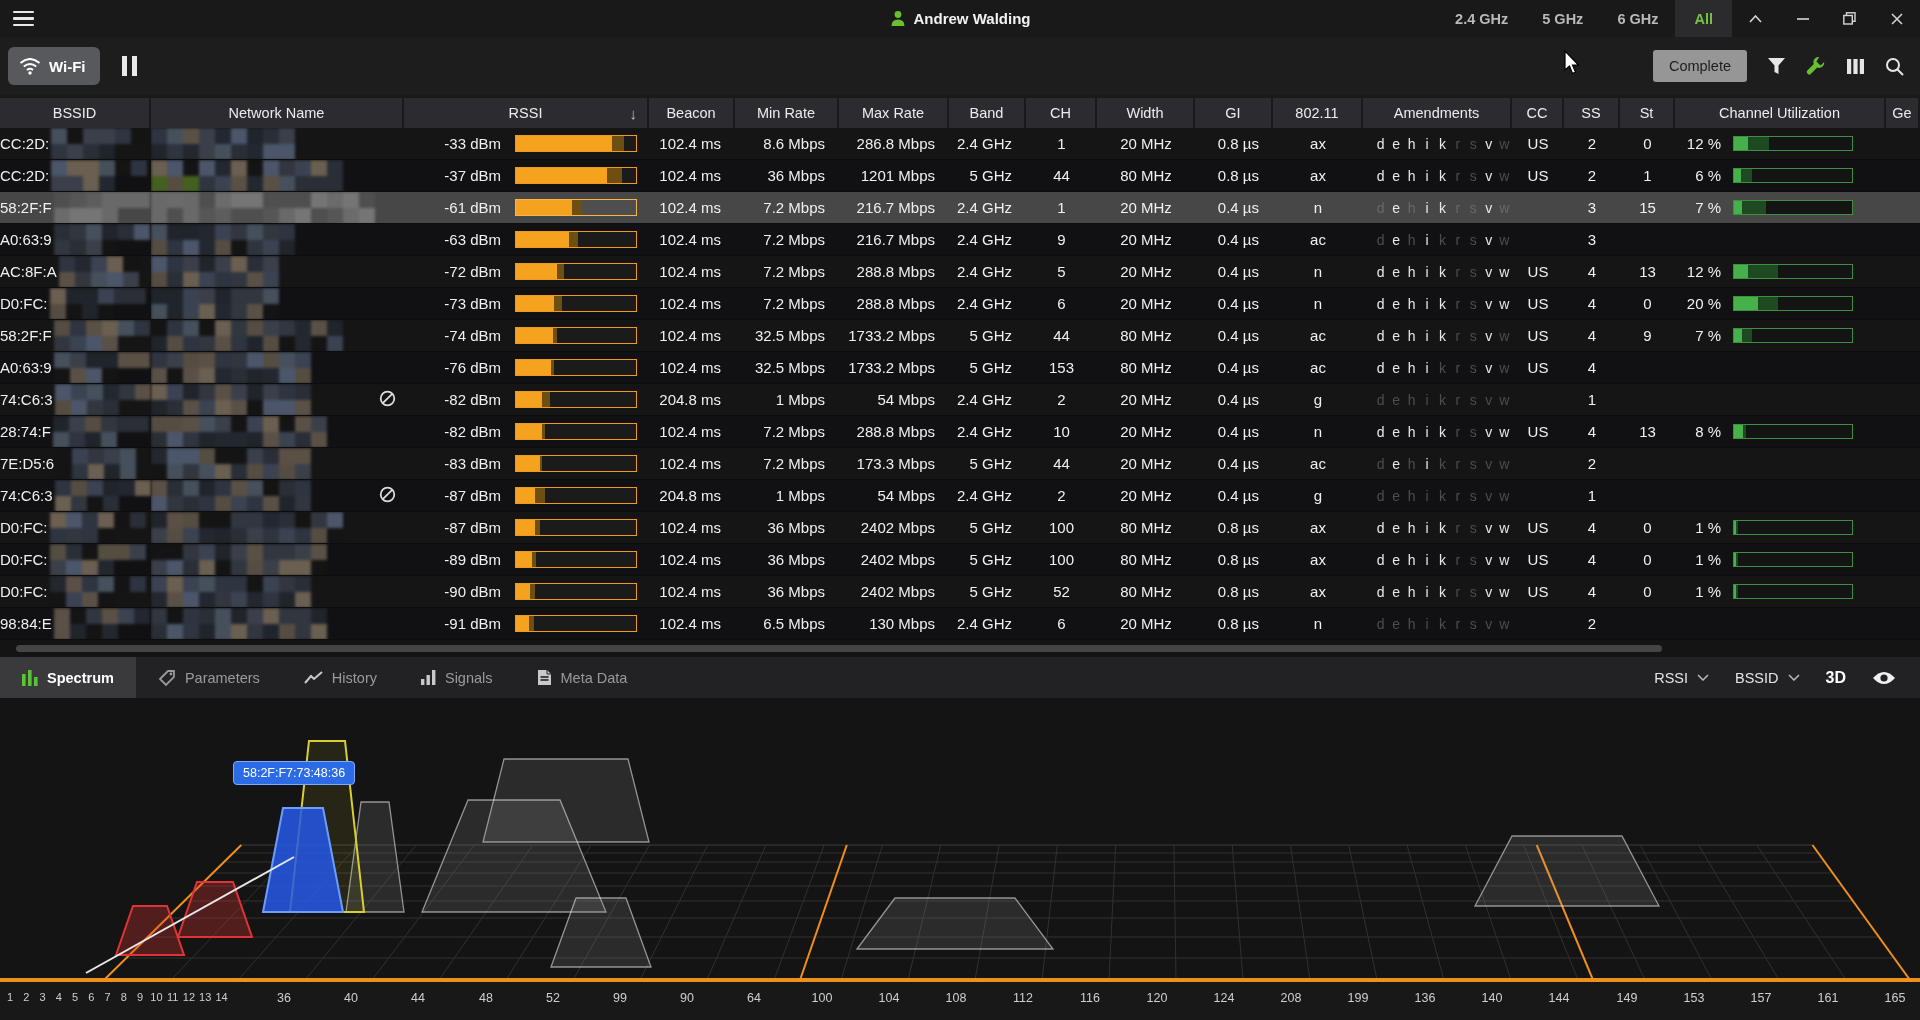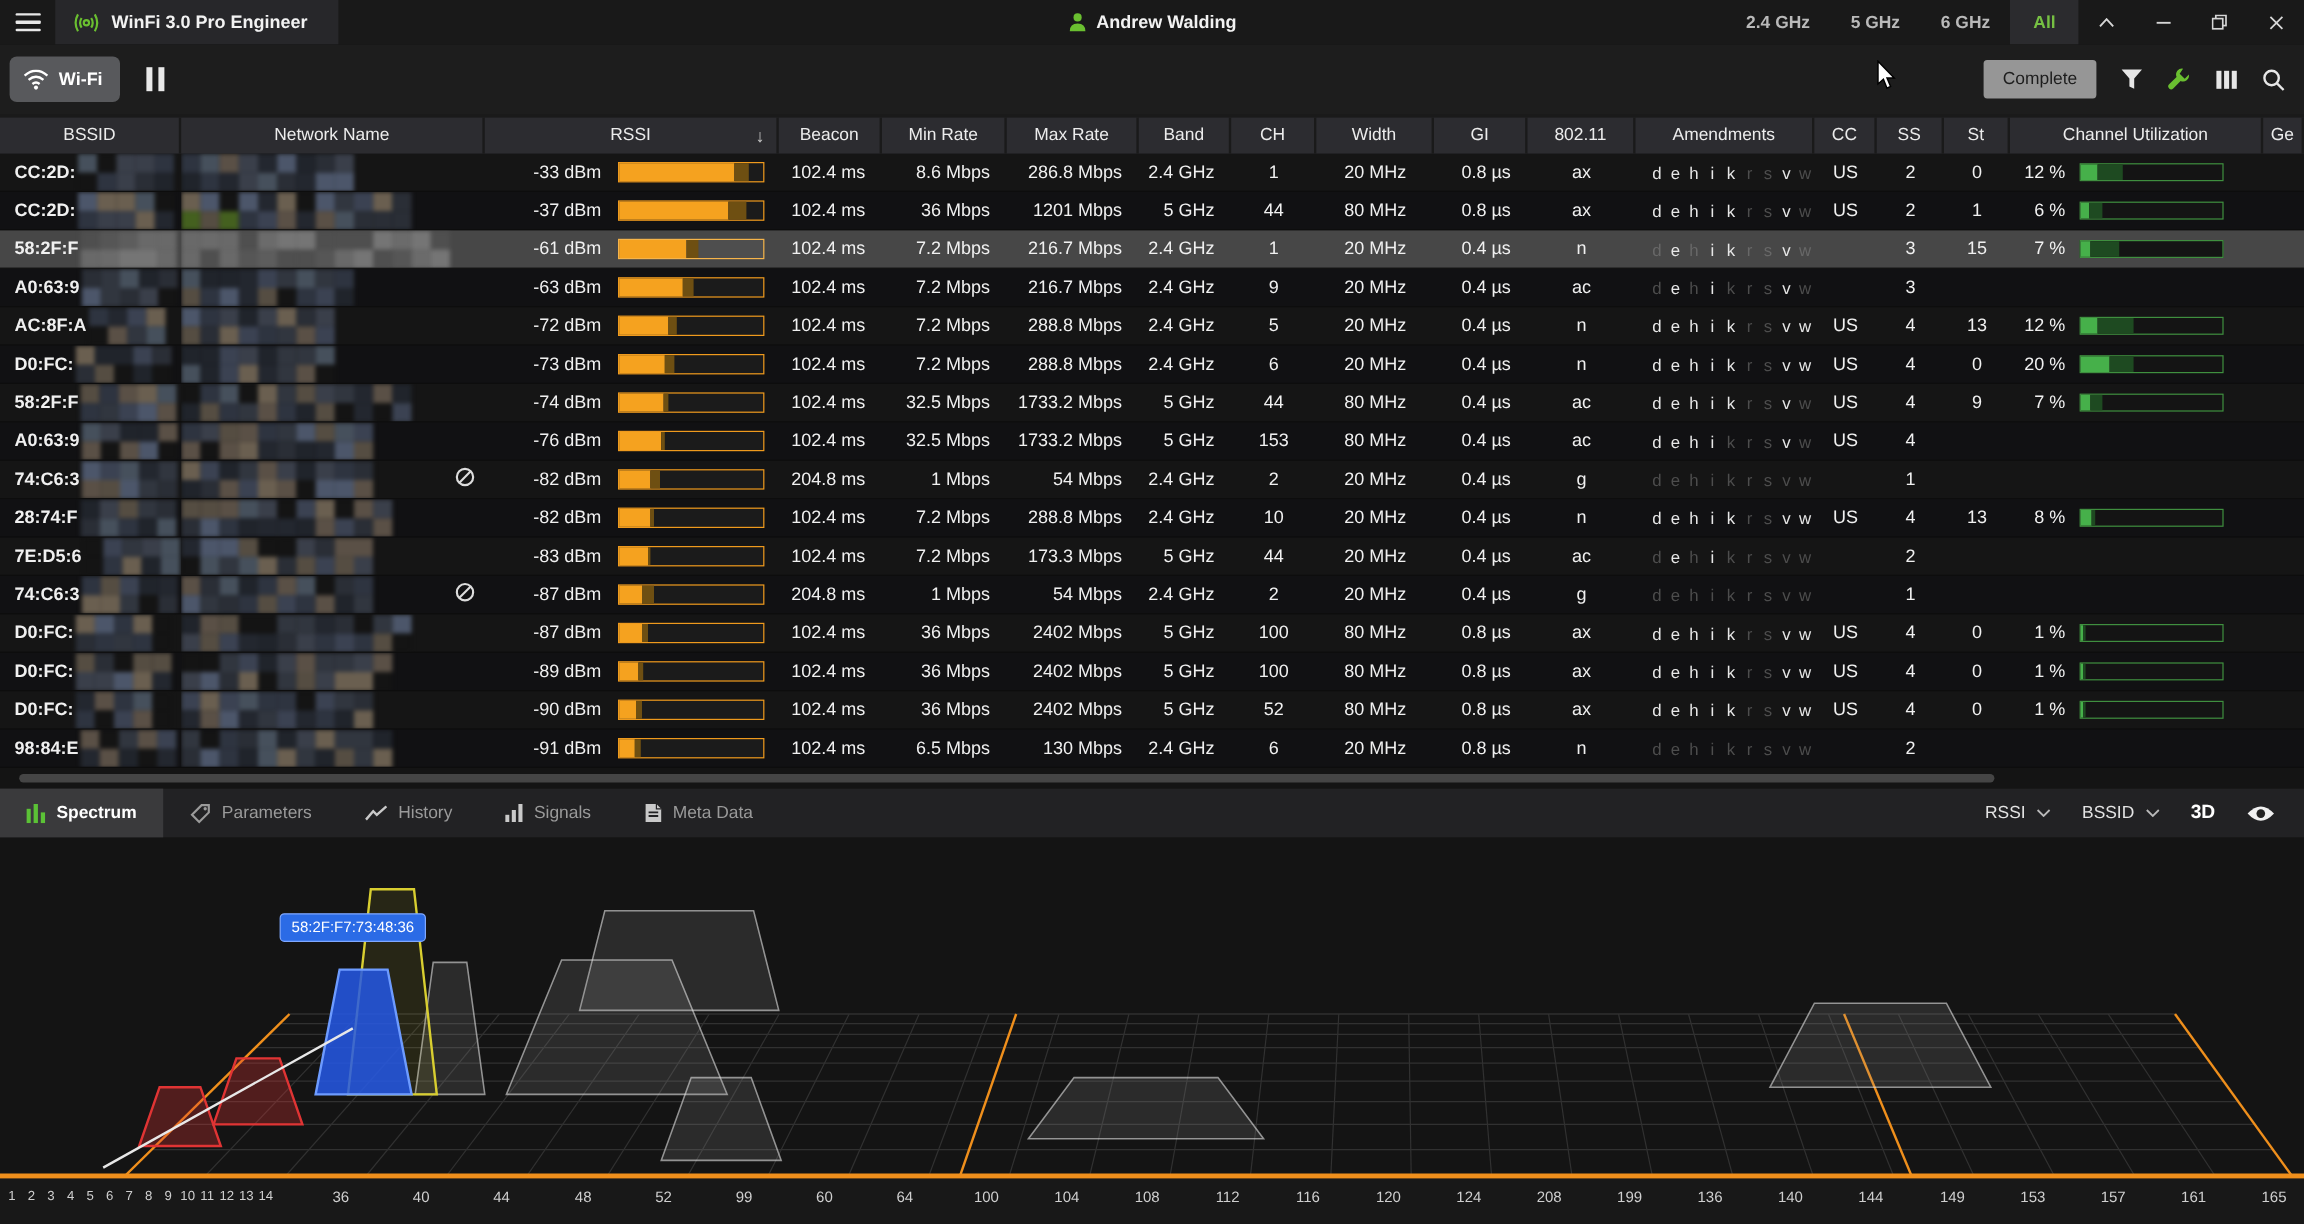--- a/index.html
+++ b/index.html
@@ -35,21 +35,21 @@
 
   
   .thead { height:33px; background:#1a1a1a; display:flex; padding-top:3px; }
   .th { background:#2c2c30; color:#ececec; font-size:14.5px; display:flex; align-items:center; justify-content:center; border-right:2px solid #1a1a1a; height:30px; position:relative; cursor:pointer; overflow:hidden; white-space:nowrap; }
   .th .sorticon { position:absolute; right:10px; color:#c0c0c0; font-size:15px; }
   .tbody { background:#121212; }
   .trow { height:32px; display:flex; align-items:center; font-size:15px; color:#f0f0f0; background:#151515; border-bottom:1px solid #0d0d0d; cursor:default; }
   .trow:nth-child(even){ background:#111113; }
   .trow.sel { background:#474747; }
   .cell { height:100%; display:flex; align-items:center; overflow:hidden; white-space:nowrap; }
-  .c-bssid { padding-left:12px;font-weight:bold; }
+  .c-bssid { padding-left:0; }
   .c-bssid .prefix { margin-right:2px; }
   .mosaic { height:32px; overflow:hidden; filter:blur(1.6px); display:flex; flex-wrap:wrap; align-content:flex-start; }
   .mosaic i { display:block; width:16px; height:16px; }
   .num { justify-content:flex-end; padding-right:14px; }
   .ctr { justify-content:center; }
   .rssi-text { flex:1; text-align:right; padding-right:14px; }
   .rssi-bar { width:122px; height:17px; border:1px solid #ef9a1d; background:#1b1b1b; display:flex; margin-right:12px; }
   .rssi-bar .fill { background:#f5a21f; height:100%; }
   .rssi-bar .peak { background:#6e4f12; height:100%; }
   .sel .rssi-bar { background:#4e4e4e; border-color:#f6b44a; }
@@ -86,30 +86,20 @@
 <body>
 
 <div class="app">
 
   <div class="titlebar">
     <div class="burger">
         <div></div>
         <div></div>
         <div></div>
       </div>
-    <div class="apptab">
-      <svg width="24" height="18" viewBox="0 0 24 18">
-        <path d="M5 2 Q1 9 5 16" stroke="#6abf30" stroke-width="1.8" fill="none"></path>
-        <path d="M8 5 Q5.5 9 8 13" stroke="#6abf30" stroke-width="1.8" fill="none"></path>
-        <circle cx="12" cy="9" r="2.2" fill="none" stroke="#6abf30" stroke-width="1.8"></circle>
-        <path d="M16 5 Q18.5 9 16 13" stroke="#6abf30" stroke-width="1.8" fill="none"></path>
-        <path d="M19 2 Q23 9 19 16" stroke="#6abf30" stroke-width="1.8" fill="none"></path>
-      </svg>
-      <span class="ttl">WinFi 3.0 Pro Engineer</span>
-    </div>
     <div class="center-user">
       <svg width="16" height="17" viewBox="0 0 16 17">
         <circle cx="8" cy="4.5" r="3.4" fill="#6abf30"></circle>
         <path d="M1.5 16 Q1.5 9.5 8 9.5 Q14.5 9.5 14.5 16 Z" fill="#6abf30"></path>
       </svg>
       <span class="uname">Andrew Walding</span>
     </div>
     <div class="tb-right">
       <div class="bandbtn">2.4 GHz</div>
       <div class="bandbtn">5 GHz</div>
@@ -1985,21 +1975,21 @@
       <span class="g24" style="left: 172.7px;">11</span>
       <span class="g24" style="left: 188.97px;">12</span>
       <span class="g24" style="left: 205.24px;">13</span>
       <span class="g24" style="left: 221.51px;">14</span>
       <span style="left: 284px;">36</span>
       <span style="left: 351px;">40</span>
       <span style="left: 418px;">44</span>
       <span style="left: 486px;">48</span>
       <span style="left: 553px;">52</span>
       <span style="left: 620px;">99</span>
-      <span style="left: 687px;">60</span>
+      <span style="left: 687px;">90</span>
       <span style="left: 754px;">64</span>
       <span style="left: 822px;">100</span>
       <span style="left: 889px;">104</span>
       <span style="left: 956px;">108</span>
       <span style="left: 1023px;">112</span>
       <span style="left: 1090px;">116</span>
       <span style="left: 1157px;">120</span>
       <span style="left: 1224px;">124</span>
       <span style="left: 1291px;">208</span>
       <span style="left: 1358px;">199</span>

